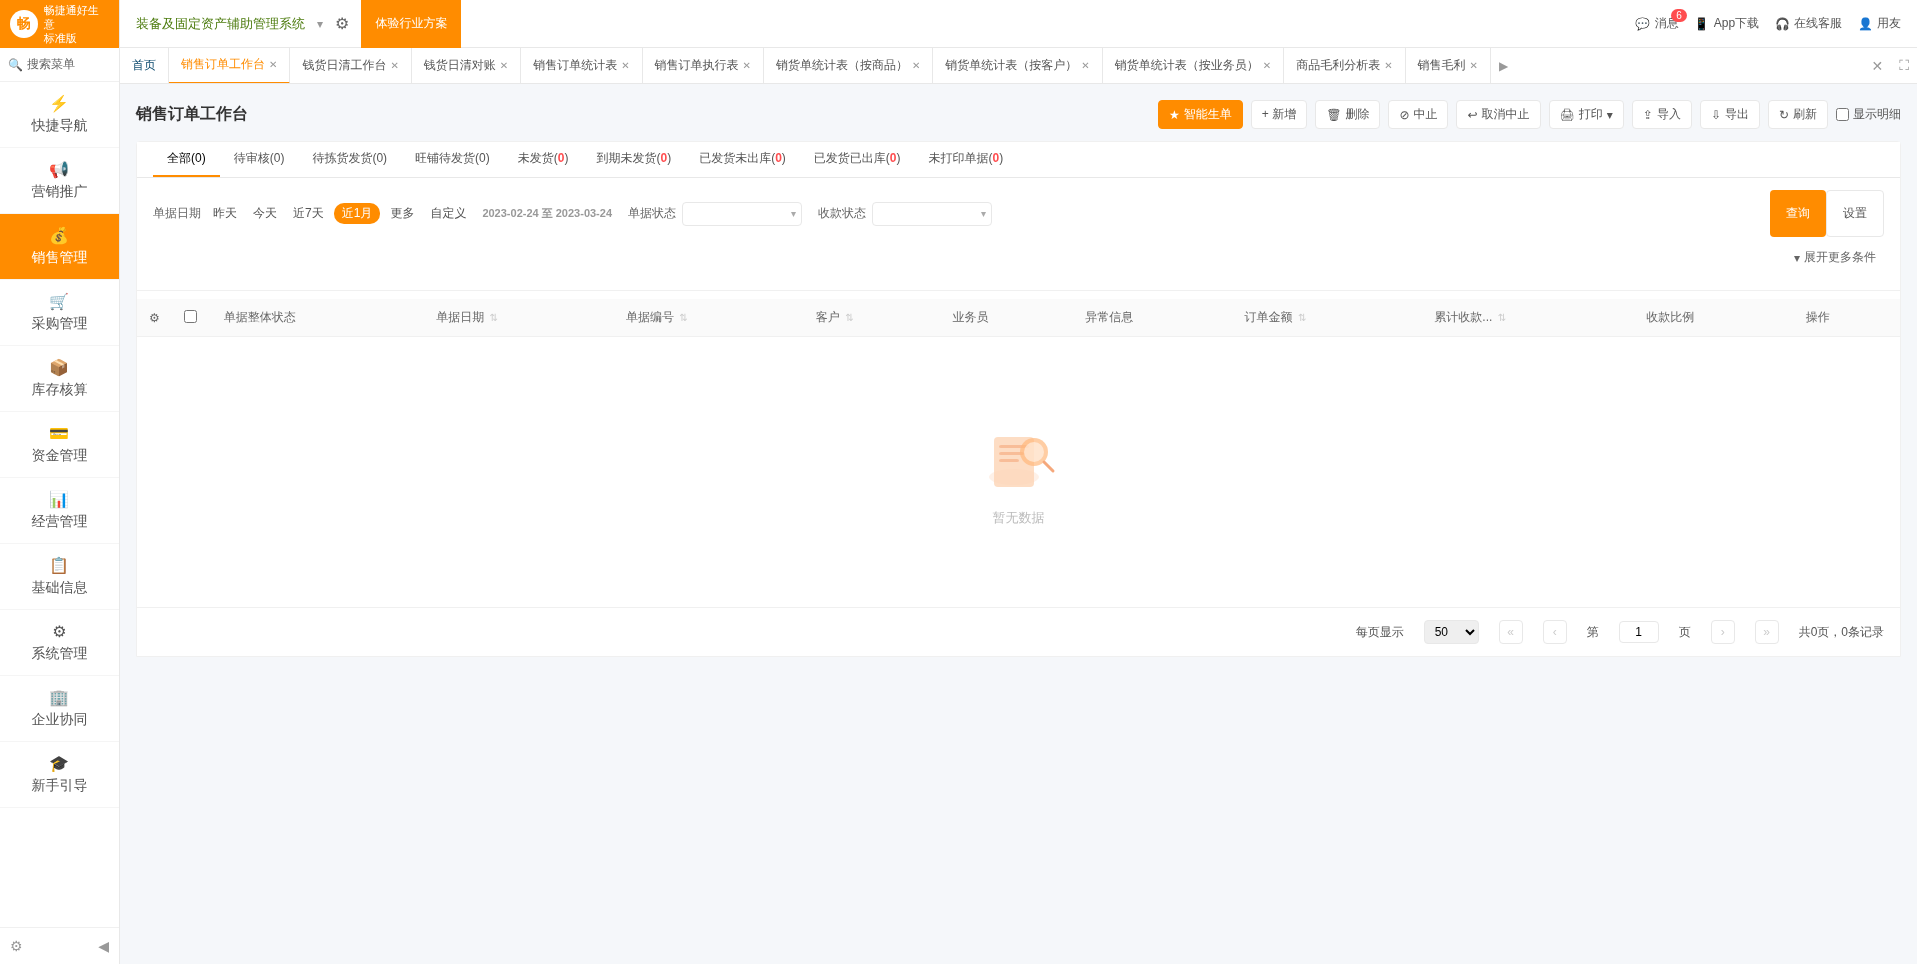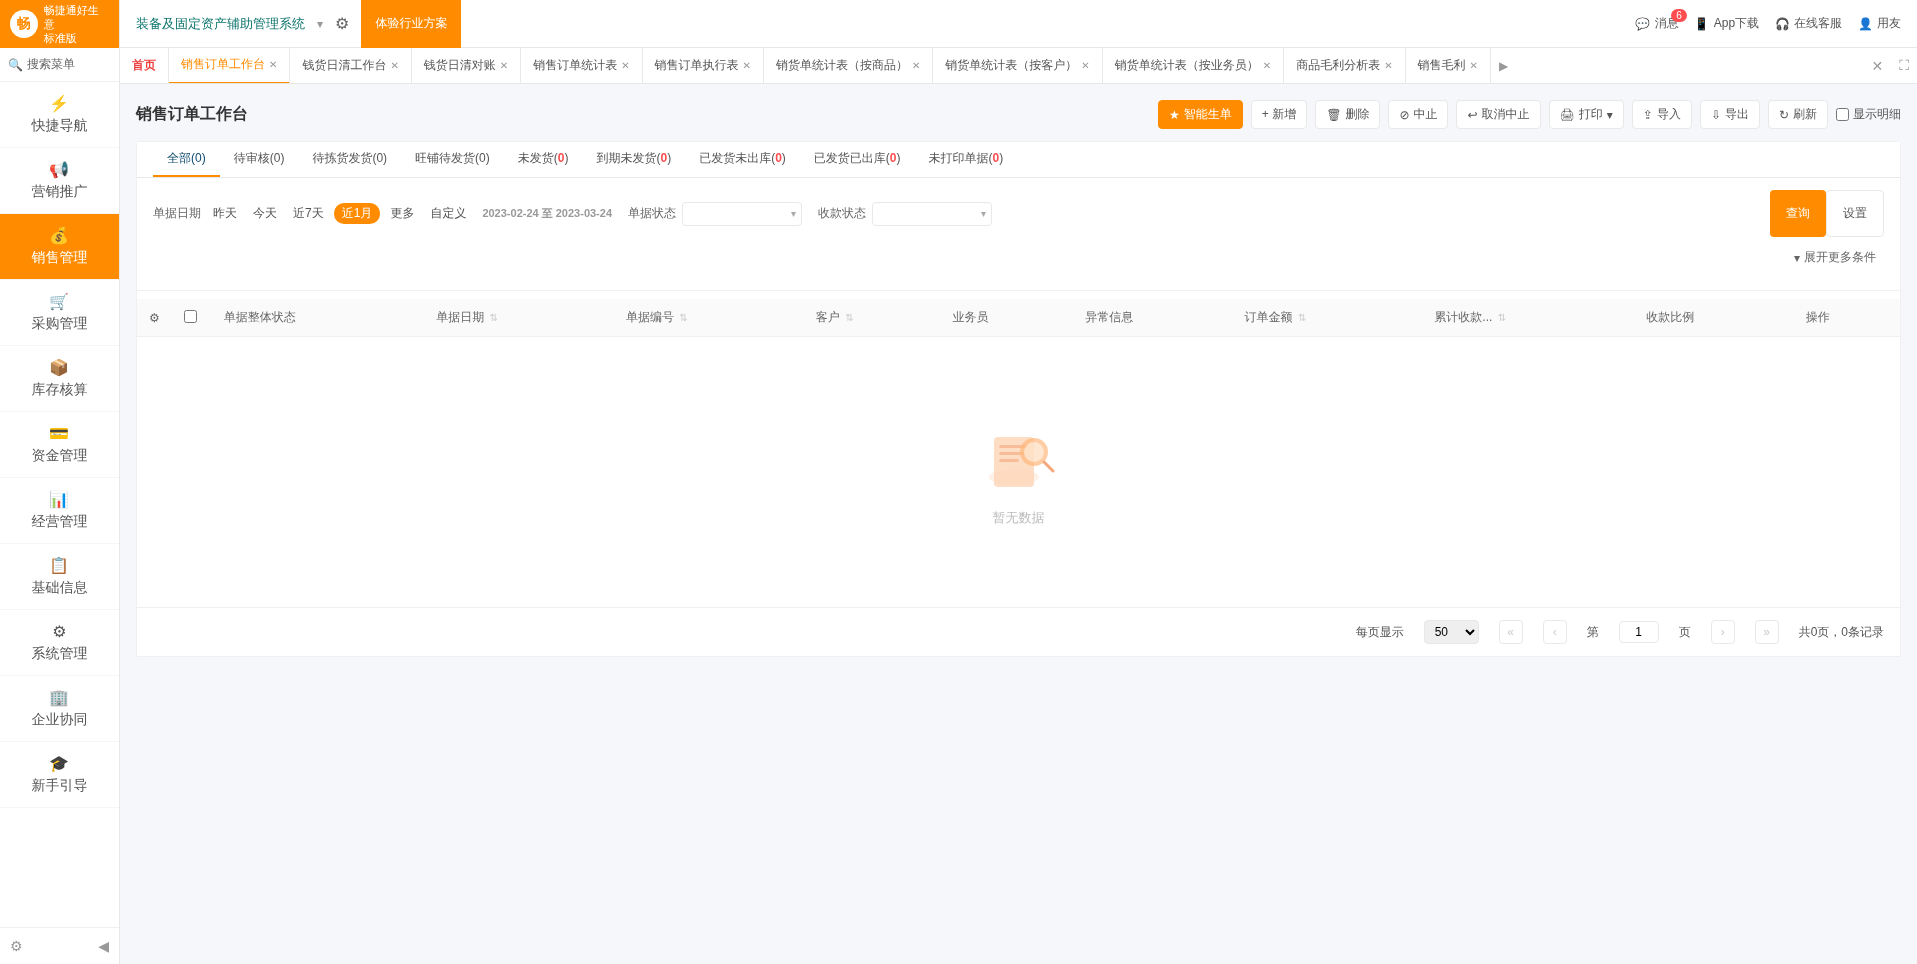--- a/index.html
+++ b/index.html
@@ -17,33 +17,33 @@
     .sidebar-item-icon { font-size: 16px; margin-bottom: 4px; }
     .sidebar-item-label { font-size: 14px; text-align: right; }
     .sidebar-bottom { padding: 10px; display: flex; justify-content: space-between; border-top: 1px solid #f0f0f0; }
     .sidebar-bottom-btn { cursor: pointer; color: #999; font-size: 14px; }
 
     
     .main { flex: 1; display: flex; flex-direction: column; overflow: hidden; }
 
     
     .topbar { height: 48px; background: #fff; border-bottom: 1px solid #e8e8e8; display: flex; align-items: center; padding: 0 16px; gap: 12px; flex-shrink: 0; }
-    .topbar-title { color: #0f766e; font-size: 13px; display: flex; align-items: center; gap: 6px; }
+    .topbar-title { color: #4d7c0f; font-size: 13px; display: flex; align-items: center; gap: 6px; }
     .topbar-dropdown { color: #999; cursor: pointer; }
     .topbar-settings { color: #666; cursor: pointer; font-size: 16px; }
     .topbar-solution-btn { background: #ff8c00; color: #fff; border: none; padding: 22px 14px; border-radius: 4px; cursor: pointer; font-size: 12px; }
     .topbar-right { margin-left: auto; display: flex; align-items: center; gap: 16px; color: #555; font-size: 12px; }
     .topbar-right-item { display: flex; align-items: center; gap: 4px; cursor: pointer; position: relative; }
     .badge { background: #ff4d4f; color: #fff; border-radius: 10px; padding: 1px 5px; font-size: 10px; position: absolute; top: -6px; right: -8px; }
 
     
     .tabsbar { background: #fff; border-bottom: 1px solid #e8e8e8; display: flex; align-items: center; flex-shrink: 0; overflow: hidden; height: 36px; }
     .tab { display: flex; align-items: center; gap: 4px; padding: 0 12px; height: 36px; border-right: 1px solid #e8e8e8; cursor: pointer; color: #555; font-size: 12px; white-space: nowrap; flex-shrink: 0; }
     .tab.active { color: #ff8c00; border-bottom: 2px solid #ff8c00; background: #fff; }
-    .tab.home { color: #ef4444; font-weight: 700; }
+    .tab.home { color: #0c4a6e; font-weight: 400; }
     .tab-close { color: #999; font-size: 10px; cursor: pointer; }
     .tabsbar-more { padding: 0 8px; cursor: pointer; color: #999; display: flex; align-items: center; }
     .tabsbar-actions { display: flex; align-items: center; margin-left: auto; }
     .tabsbar-actions span { padding: 0 8px; cursor: pointer; color: #999; font-size: 14px; display: flex; align-items: center; height: 36px; }
 
     
     .content { flex: 1; overflow: auto; background: #f5f7fa; padding: 0; }
 
     
     .page { padding: 16px; }
@@ -51,21 +51,21 @@
     
     .page-header { display: flex; align-items: center; justify-content: space-between; margin-bottom: 12px; }
     .page-title { font-size: 16px; font-weight: bold; color: #333; }
     .page-toolbar { display: flex; align-items: center; gap: 8px; }
     .toolbar-btn { display: flex; align-items: center; gap: 4px; padding: 5px 10px; border: 1px solid #e8e8e8; border-radius: 4px; background: #fff; cursor: pointer; color: #555; font-size: 12px; }
     .toolbar-btn.primary { background: #ff8c00; color: #fff; border-color: #ff8c00; }
 
     
     .subtabs { display: flex; align-items: center; gap: 0; border-bottom: 1px solid #e8e8e8; background: #fff; padding: 0 16px; flex-shrink: 0; }
     .subtab { padding: 8px 14px; cursor: pointer; color: #555; font-size: 12px; border-bottom: 2px solid transparent; white-space: nowrap; }
-    .subtab.active { color: #0c4a6e; border-bottom-color: #ff8c00; font-weight: 500; }
+    .subtab.active { color: #000000; border-bottom-color: #ff8c00; font-weight: 500; }
     .subtab .red-badge { color: #ff4d4f; font-weight: bold; }
 
     
     .filter-bar { background: #fff; padding: 12px 16px; border-bottom: 1px solid #f0f0f0; }
     .filter-row { display: flex; align-items: center; gap: 16px; margin-bottom: 8px; }
     .filter-item { display: flex; align-items: center; gap: 6px; font-size: 12px; color: #555; }
     .filter-label { color: #666; white-space: nowrap; }
     .filter-date-opts { display: flex; gap: 4px; }
     .filter-date-opt { padding: 2px 6px; cursor: pointer; color: #555; border-radius: 2px; font-size: 12px; }
     .filter-date-opt.active { background: #ff8c00; color: #fff; border-radius: 10px; padding: 2px 8px; }

